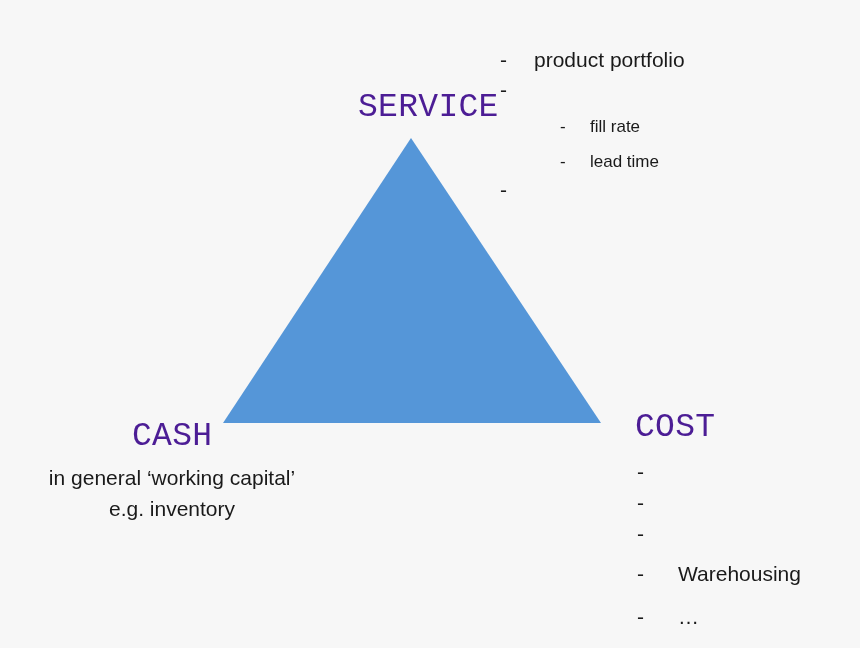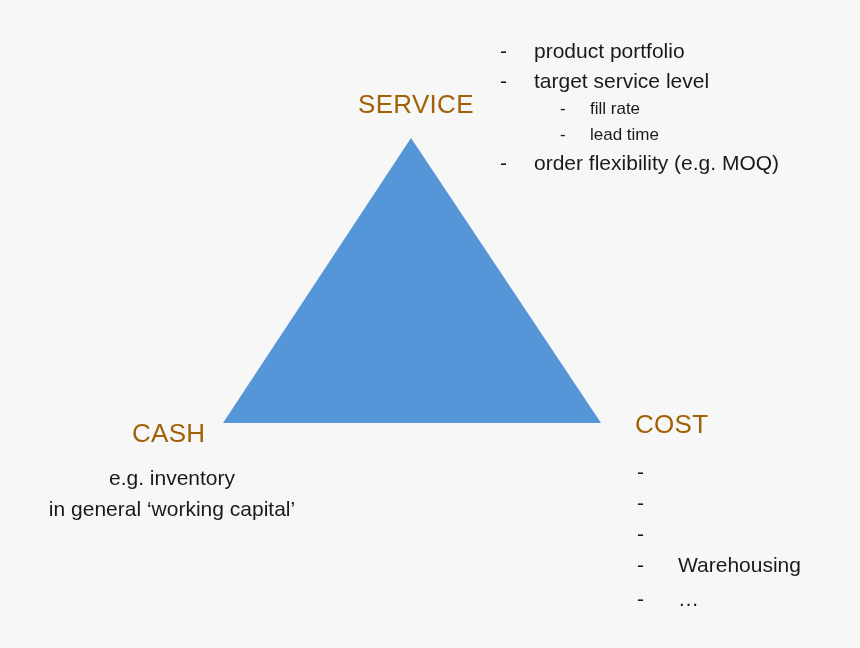--- a/index.html
+++ b/index.html
@@ -31,25 +31,26 @@
     height: 648px;
     pointer-events: none;
   }
   .triangle-wrap svg {
     display: block;
   }
 
   
   .corner-title {
     position: absolute;
-    font-size: 26px;
+    font-size: 33px;
     font-weight: normal;
     letter-spacing: 0.3px;
     white-space: nowrap;
-    color: #a16207;
+    color: #4c1d95;
+    font-family: Liberation Mono, monospace;
   }
   #title-service {
     left: 358px;
     top: 89px;
   }
   #title-cash {
     left: 132px;
     top: 418px;
   }
   #title-cost {
@@ -72,20 +73,21 @@
   }
   .dash {
     display: inline-block;
     text-align: left;
     color: #1a1a1a;
     flex: 0 0 auto;
   }
   .bullet-text {
     color: #1a1a1a;
     flex: 0 0 auto;
+    margin-top: 9px;
   }
 
   
   #service-list {
     left: 500px;
     top: 36px;
   }
   #service-list .lvl1 {
     font-size: 21px;
     line-height: 30px;
@@ -148,41 +150,39 @@
 
   <div class="corner-title" id="title-service">SERVICE</div>
 
   <ul class="bullet-list" id="service-list">
     <li class="bullet-row lvl1">
       <span class="dash">-</span>
       <span class="bullet-text">product portfolio</span>
     </li>
     <li class="bullet-row lvl1">
       <span class="dash">-</span>
-      <span class="bullet-text">target service level</span>
     </li>
     <li class="bullet-row lvl2">
       <span class="dash">-</span>
       <span class="bullet-text">fill rate</span>
     </li>
     <li class="bullet-row lvl2">
       <span class="dash">-</span>
       <span class="bullet-text">lead time</span>
     </li>
     <li class="bullet-row lvl1">
       <span class="dash">-</span>
-      <span class="bullet-text">order flexibility (e.g. MOQ)</span>
     </li>
   </ul>
 
   <div class="corner-title" id="title-cash">CASH</div>
 
   <div id="cash-note">
+    <div>in general ‘working capital’</div>
     <div>e.g. inventory</div>
-    <div>in general ‘working capital’</div>
   </div>
 
   <div class="corner-title" id="title-cost">COST</div>
 
   <ul class="bullet-list" id="cost-list">
     <li class="bullet-row lvl1">
       <span class="dash">-</span>
     </li>
     <li class="bullet-row lvl1">
       <span class="dash">-</span>

